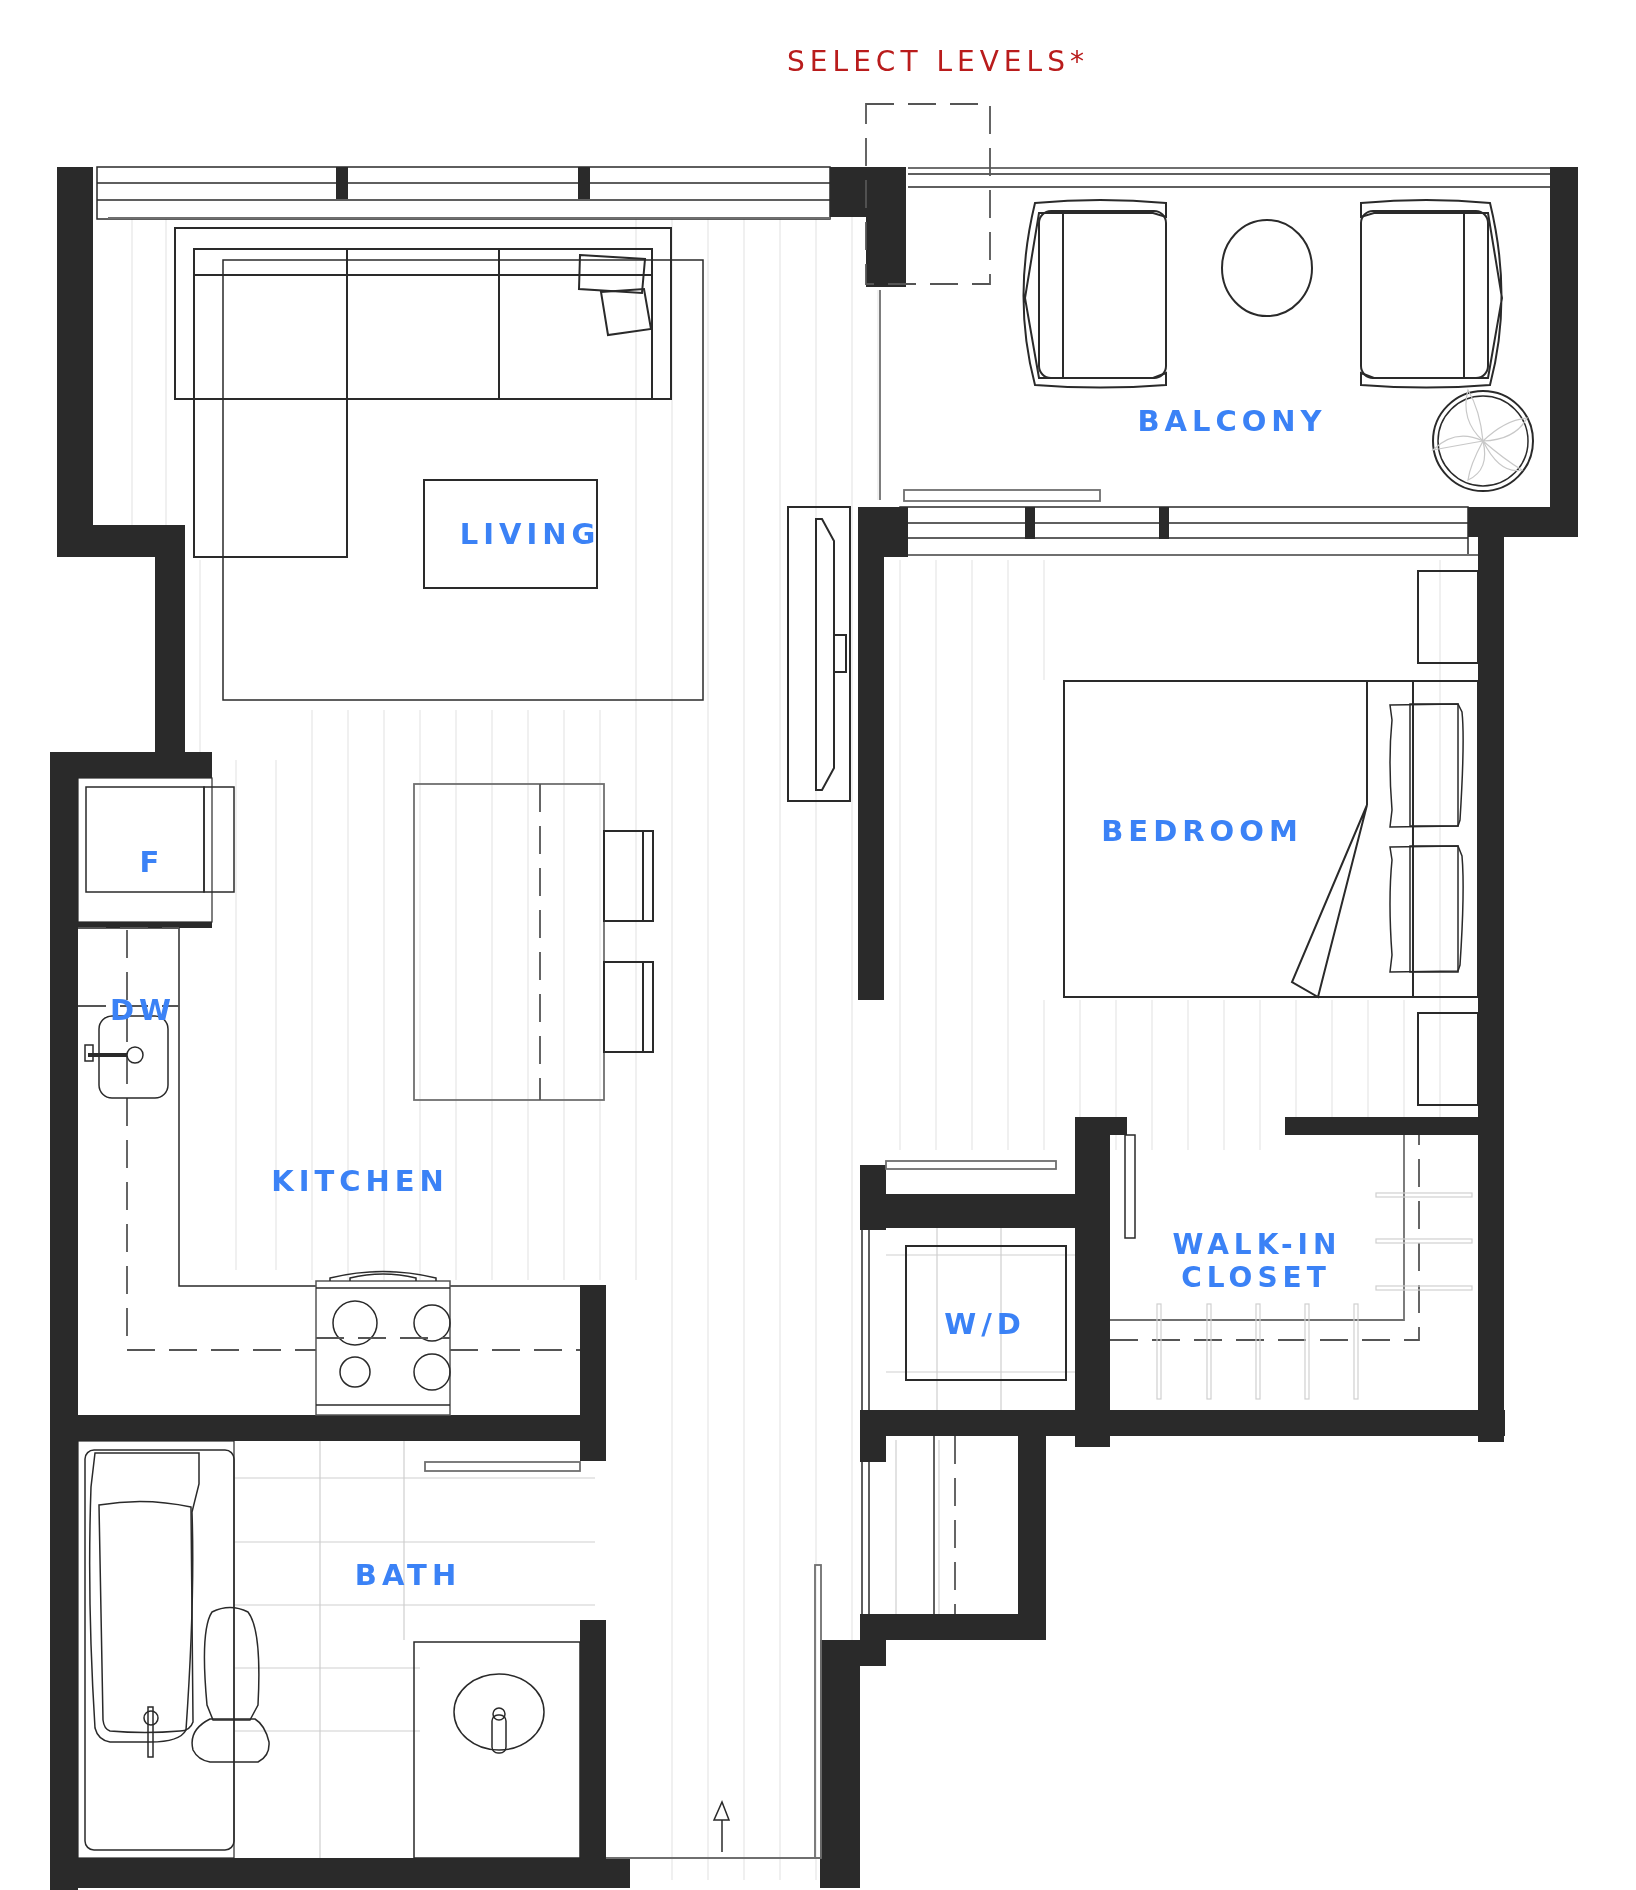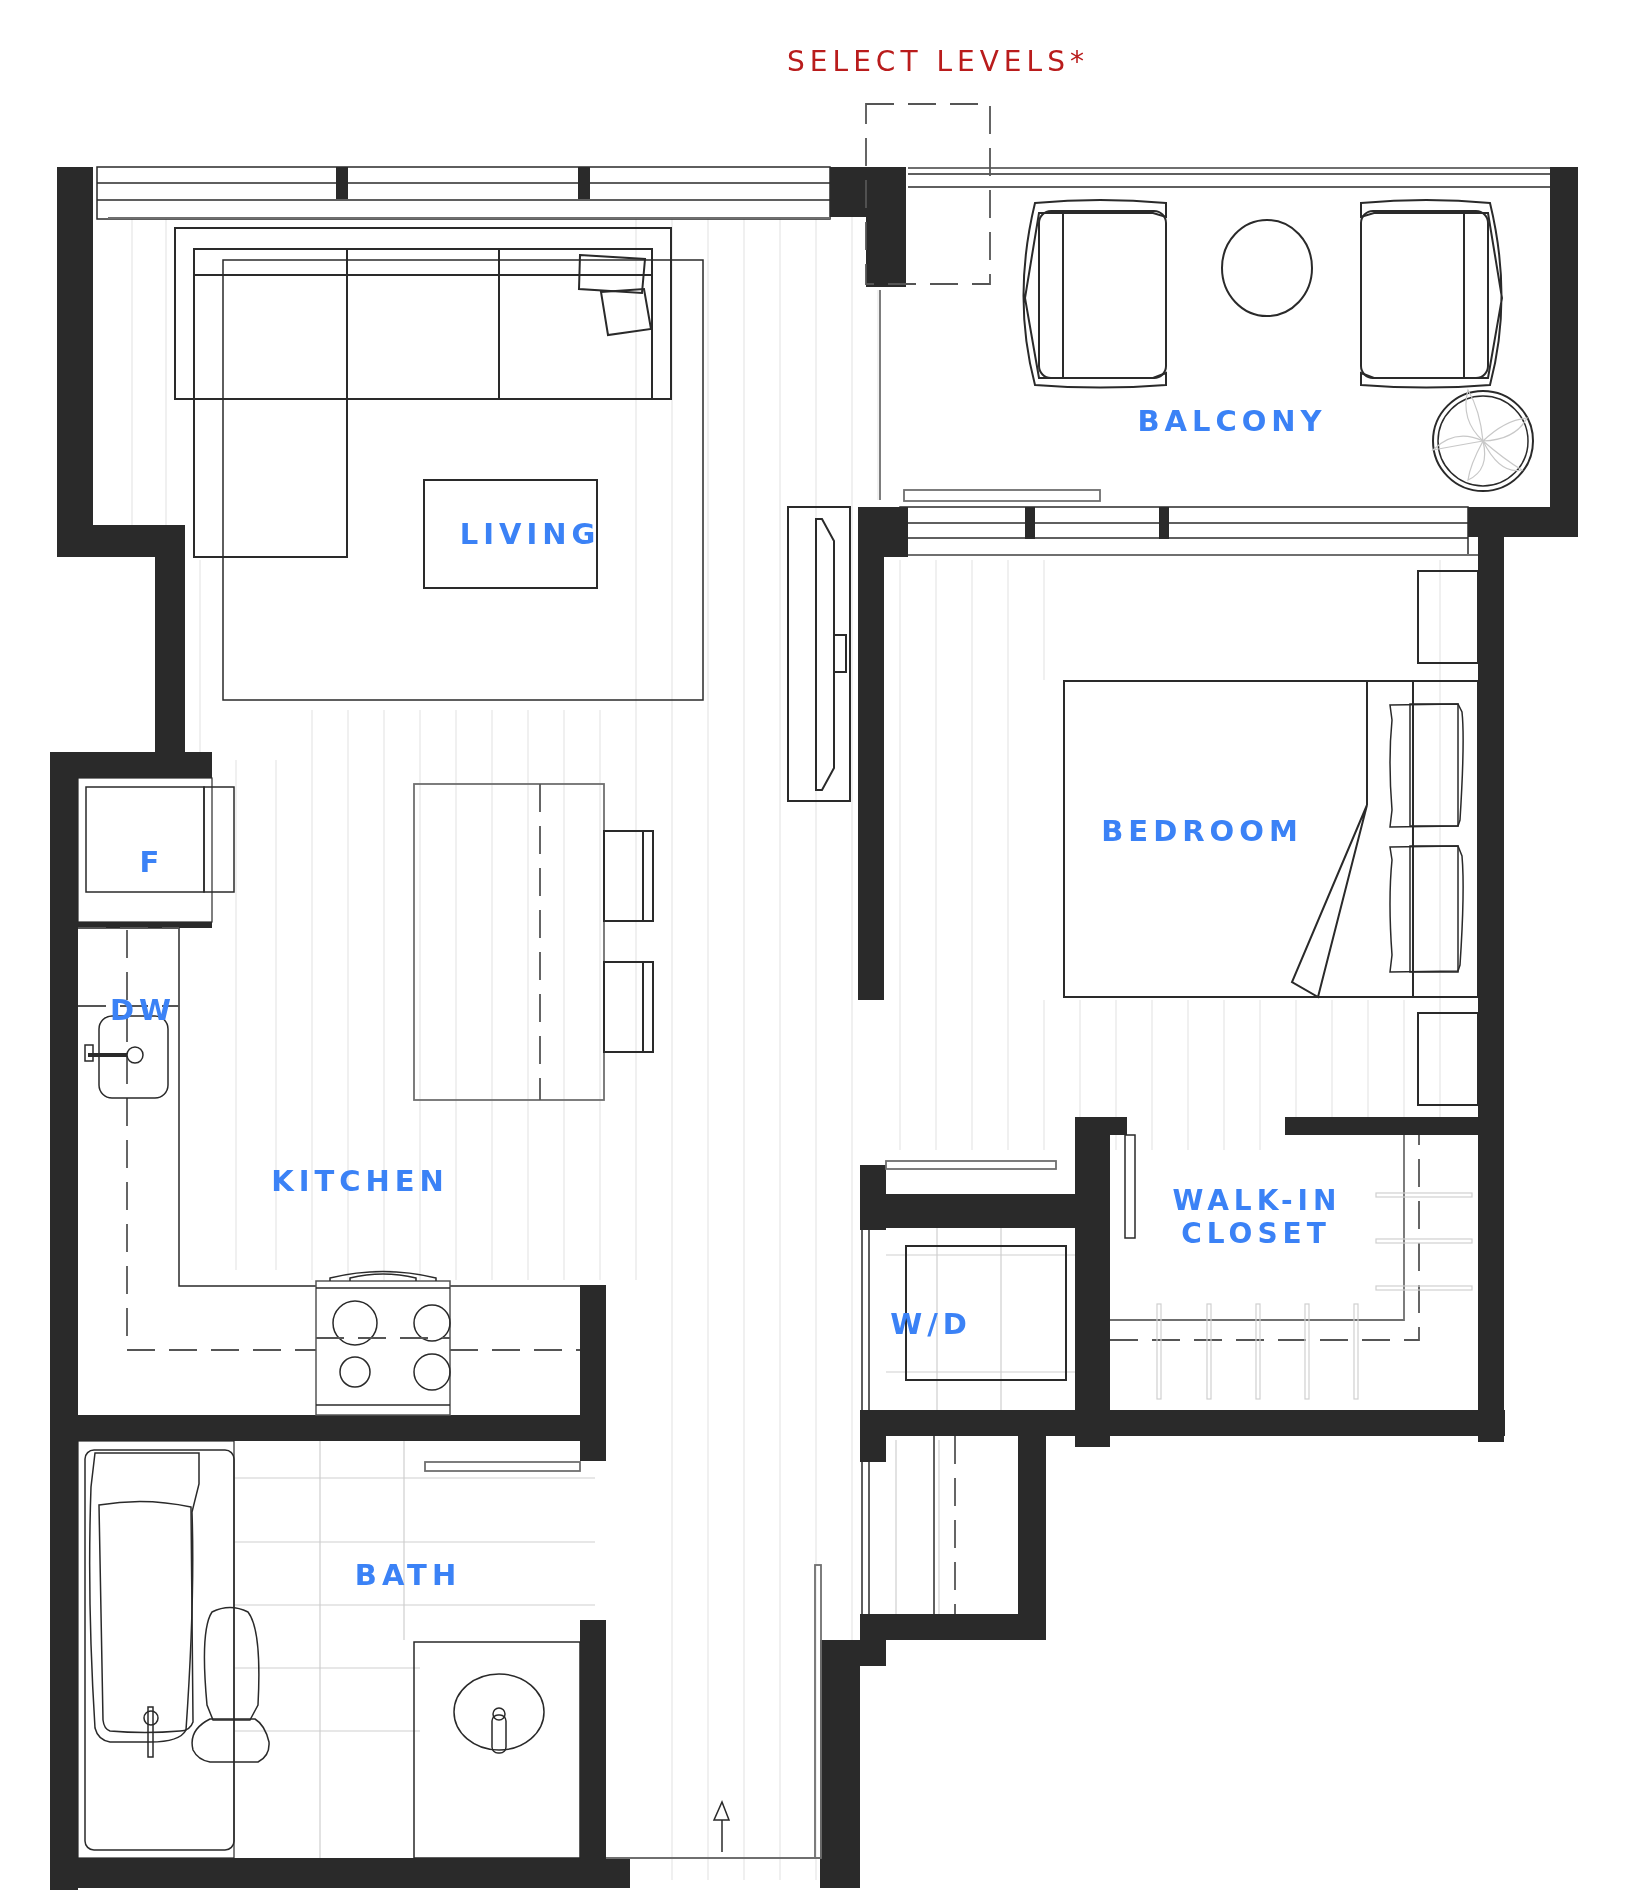--- a/index.html
+++ b/index.html
@@ -1,19 +1,19 @@
 <!DOCTYPE html>
 <html><head>
 <meta charset="utf-8">
 <style>
   html,body{margin:0;padding:0;background:#ffffff;}
   body{width:1636px;height:1890px;position:relative;overflow:hidden;font-family:"DejaVu Sans Condensed","DejaVu Sans",sans-serif;}
   #plan{position:absolute;left:0;top:0;width:1636px;height:1890px;}
   .lbl{position:absolute;color:#3b82f6;font-family:"DejaVu Sans","Liberation Sans",sans-serif;font-weight:600;letter-spacing:5px;font-size:29px;line-height:32px;white-space:nowrap;transform:translate(-50%,-50%);text-align:center;}
-  .lbl.sm{font-size:28px;}
+  .lbl.sm{font-size:28px;margin-top:44px;}
   .lbl.note{color:#b91c1c;font-weight:400;letter-spacing:5px;font-size:28px;}
   .wall{fill:#2a2a2a;}
   .ln{stroke:#2a2a2a;fill:none;stroke-width:2;}
   .ln-thin{stroke:#2a2a2a;fill:none;stroke-width:1.5;}
   .ln-gray{stroke:#6f6f6f;fill:none;stroke-width:1.8;}
   .ln-light{stroke:#cfcfcf;fill:none;stroke-width:1.2;}
   .dash-g{stroke:#555;fill:none;stroke-width:1.8;stroke-dasharray:28 14;}
   .wf{fill:#fff;}
 </style>
 </head>
@@ -310,14 +310,14 @@
 
 <div class="lbl note" style="left:938px;top:62px;">SELECT LEVELS*</div>
 <div class="lbl" style="left:518px;top:534px;margin-left:12px;">LIVING</div>
 <div class="lbl" style="left:1232px;top:421px;">BALCONY</div>
 <div class="lbl" style="left:1202px;top:831px;">BEDROOM</div>
 <div class="lbl" style="left:360px;top:1181px;">KITCHEN</div>
 <div class="lbl" style="left:152px;top:862px;">F</div>
 <div class="lbl" style="left:143px;top:1010px;">DW</div>
 <div class="lbl sm" style="left:1257px;top:1201px;">WALK-IN</div>
 <div class="lbl sm" style="left:1256px;top:1234px;">CLOSET</div>
-<div class="lbl" style="left:931px;top:1324px;">W/D</div>
+<div class="lbl" style="left:985px;top:1324px;">W/D</div>
 <div class="lbl" style="left:408px;top:1575px;">BATH</div>
 
 </body></html>

